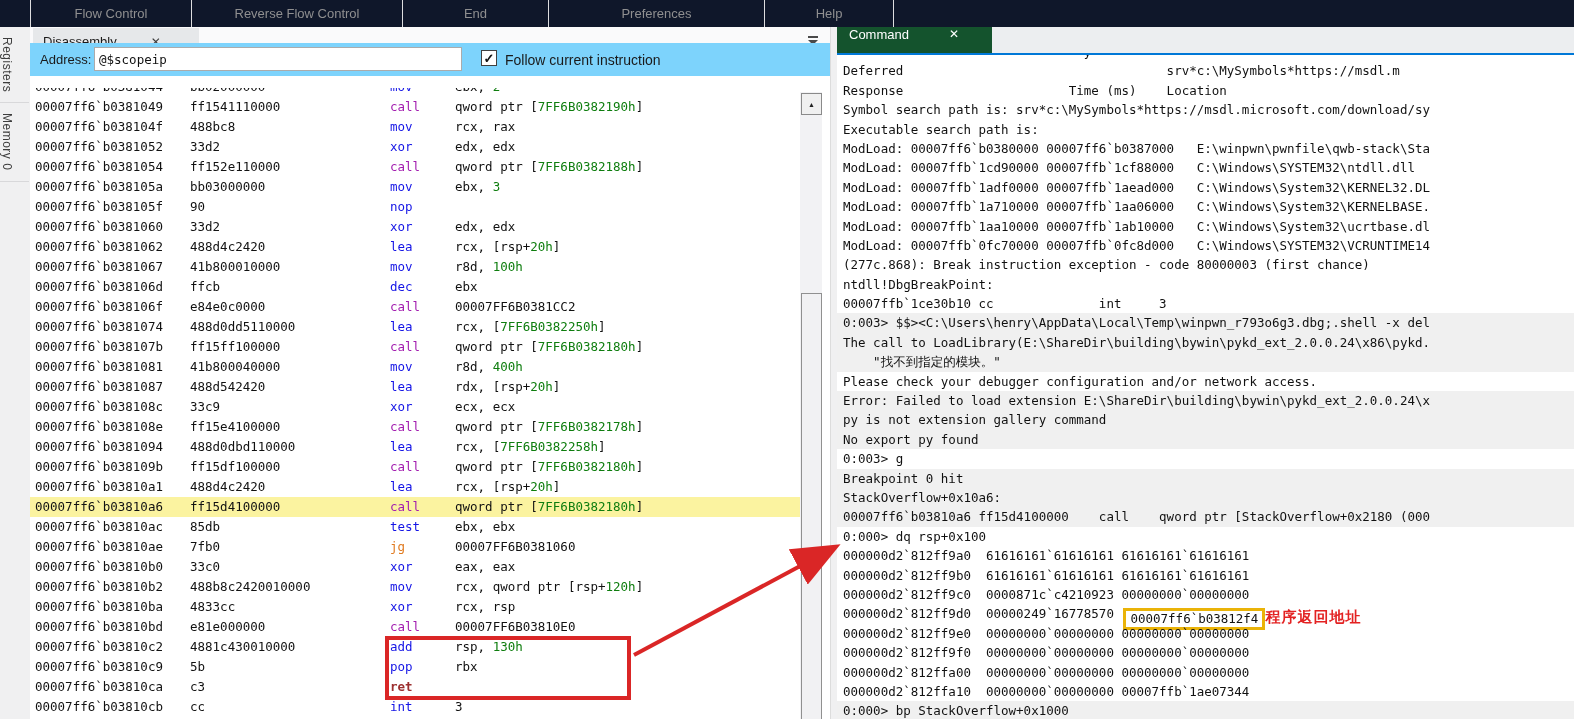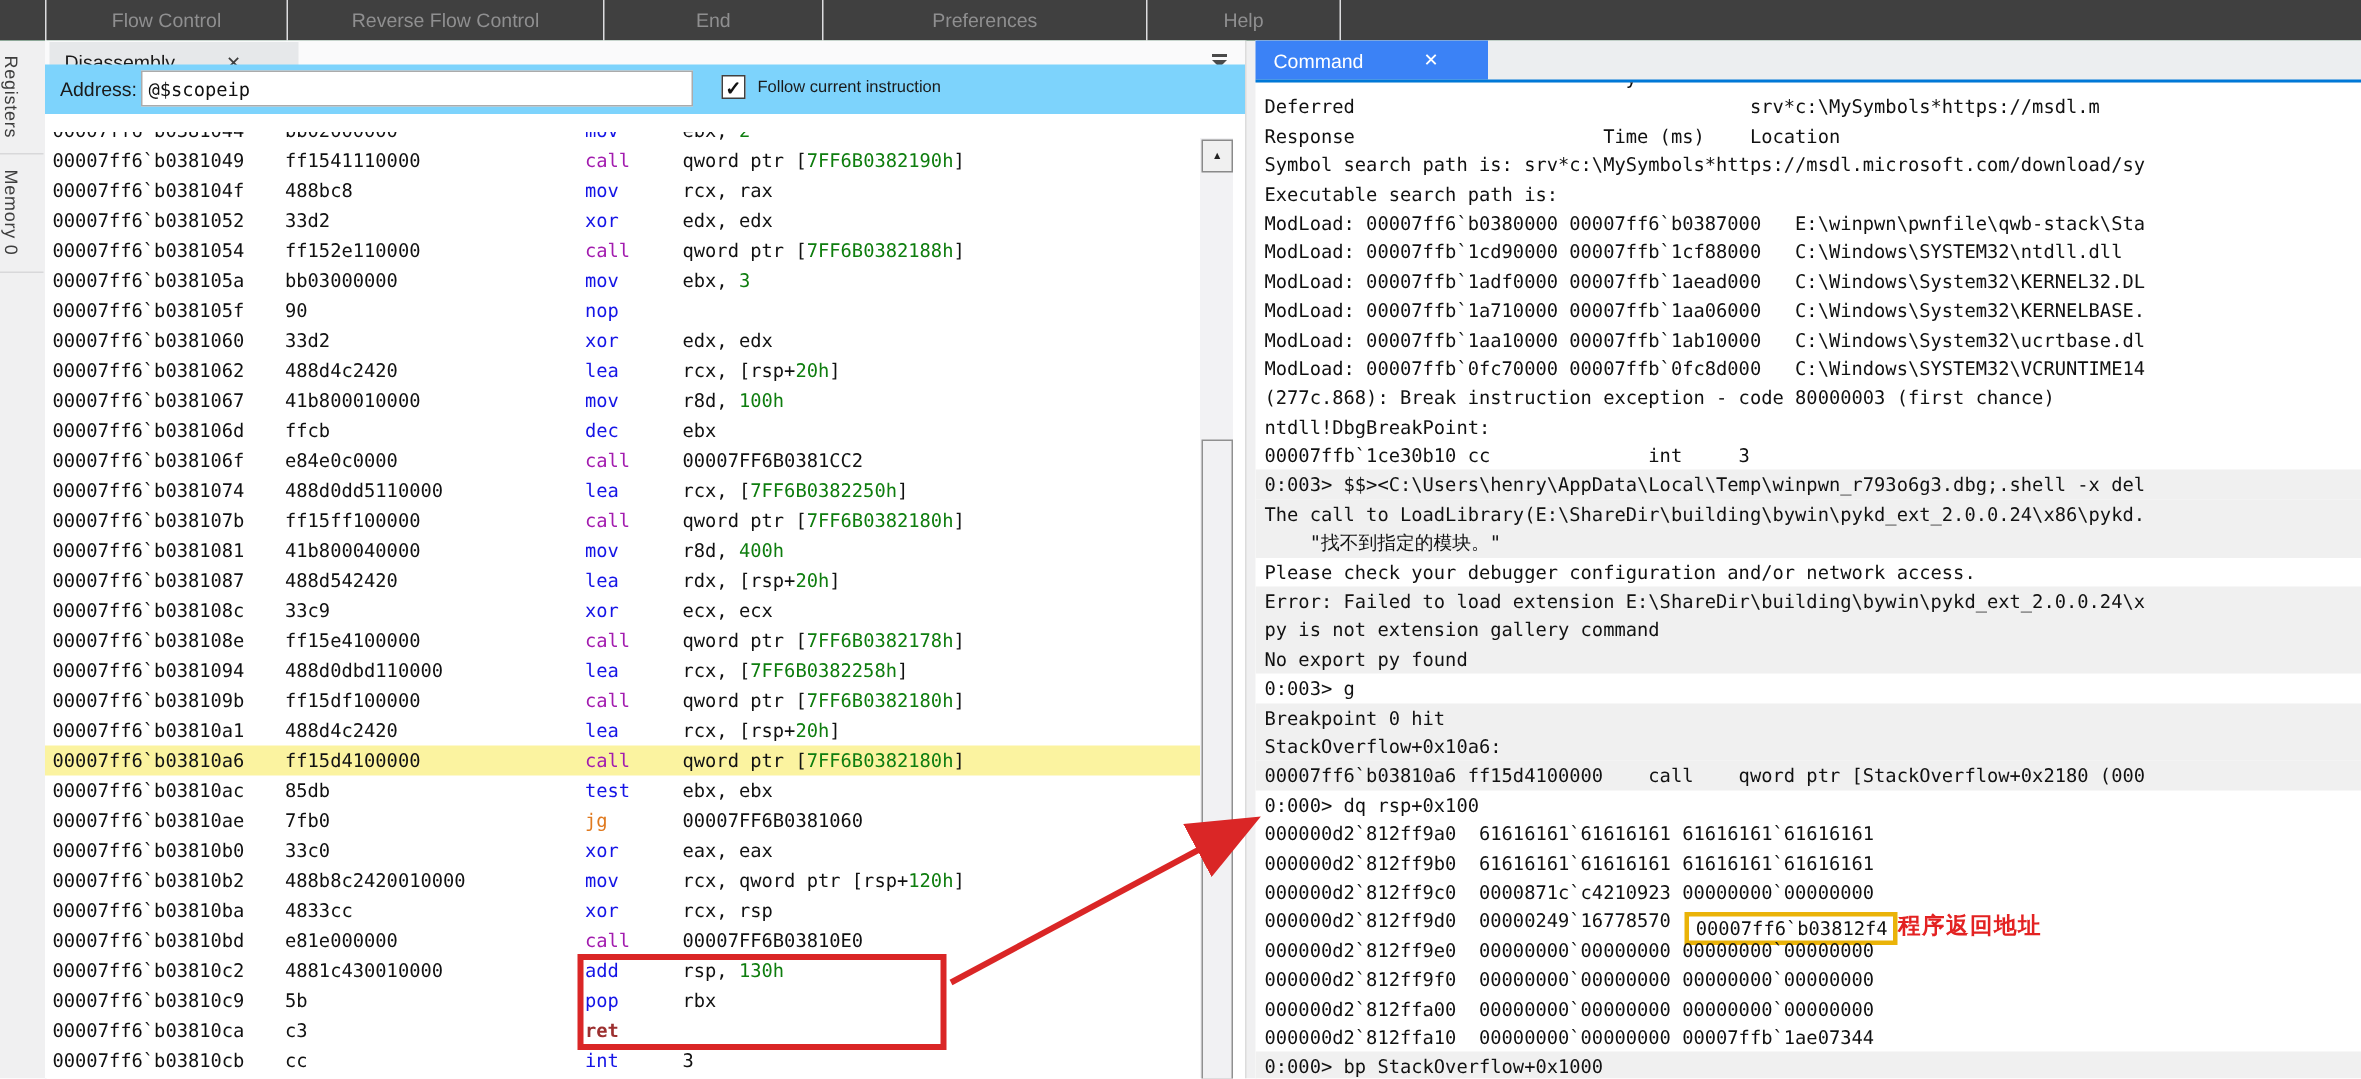--- a/index.html
+++ b/index.html
@@ -1,20 +1,20 @@
 <!DOCTYPE html>
 <html><head>
 <meta charset="utf-8">
 <style>
   html,body{margin:0;padding:0;}
   body{width:1574px;height:719px;position:relative;overflow:hidden;background:#fff;
        font-family:"Liberation Sans",sans-serif;}
 
   
-  .menubar{position:absolute;left:0;top:0;width:1574px;height:27px;background:#404040;
+  .menubar{position:absolute;left:0;top:0;width:1574px;height:27px;background:#0f172a;
            border-bottom:5px solid #15803d;display:flex;}
   .menu-sec{height:27px;display:flex;align-items:center;justify-content:center;
             border-right:1px solid #dddddf;color:#8f8f90;font-size:13px;}
   .menu-blank{border-right:1px solid #dddddf;}
 
   
   .rail{position:absolute;left:0;top:27px;width:30px;height:692px;background:#f0f0f1;
         border-right:1px solid #e3e3e4;}
   .rail-tab{writing-mode:vertical-lr;color:#3d3d3d;font-size:12px;padding:10px 0 10px 0;
             width:29px;text-align:center;border-bottom:1px solid #d8d8da;letter-spacing:.5px;}
@@ -29,21 +29,21 @@
   .pane-menu-icon{position:absolute;left:778px;top:9px;width:10px;}
   .pane-menu-icon .bar{height:2px;background:#4a4a4a;margin-bottom:2px;}
   .pane-menu-icon .tri{width:0;height:0;border-left:5px solid transparent;border-right:5px solid transparent;border-top:5px solid #4a4a4a;}
 
   .dtoolbar{position:absolute;left:0;top:16px;width:800px;height:33px;background:#7dd3fc;}
   .addr-label{position:absolute;left:10px;top:9px;font-size:13px;color:#1a1a1a;}
   .addr-input{position:absolute;left:64px;top:4px;width:358px;height:22px;border:1px solid #ababab;
               font-family:"DejaVu Sans Mono",monospace;font-size:12.5px;padding:0 4px;color:#111;}
   .chk{position:absolute;left:451px;top:7px;width:14px;height:14px;border:1.5px solid #404040;
        background:#fff;display:flex;align-items:center;justify-content:center;font-size:13px;color:#111;font-weight:bold;line-height:1;}
-  .chk-label{position:absolute;left:475px;top:9px;font-size:11px;color:#1a1a1a;}
+  .chk-label{position:absolute;left:475px;top:9px;font-size:14px;color:#1a1a1a;}
 
   .listing{position:absolute;left:0;top:61px;width:770px;height:631px;overflow:hidden;
            font-family:"DejaVu Sans Mono",monospace;font-size:12.5px;color:#111;}
   .drow{height:20px;line-height:20px;white-space:pre;display:flex;padding-left:5px;}
   .drow.partial{margin-top:-11px;}
   .drow.hl{background:#fbf3a0;}
   .c-a{width:155px;flex:none;}
   .c-h{width:200px;flex:none;}
   .c-m{width:65px;flex:none;}
   .mn-b{color:#1414e6;}  .mn-c{color:#a21caf;}  .mn-j{color:#e07a1f;}  .mn-r{color:#9c2f2f;font-weight:bold;}
@@ -53,22 +53,22 @@
   .vbtn{position:absolute;left:771px;top:66px;width:19px;height:20px;border:1px solid #8a8a8a;
         background:#f0f0f0;display:flex;align-items:center;justify-content:center;font-size:7px;color:#222;}
   .vthumb{position:absolute;left:771px;top:266px;width:19px;height:425px;border:1px solid #909090;background:#f1f1f3;}
 
   
   .splitter{position:absolute;left:830px;top:27px;width:7px;height:692px;background:#f0f0f1;border-left:1px solid #dcdcdc;}
 
   
   .cpane{position:absolute;left:837px;top:27px;width:737px;height:692px;background:#fff;}
   .ctabbar{position:absolute;left:0;top:0;width:737px;height:28px;background:#eceef0;}
-  .ctab{position:absolute;left:0;top:0;height:26px;width:155px;background:#3b82f6;color:#fff;
-        display:flex;align-items:center;font-size:13px;padding-left:12px;box-sizing:border-box;}
+  .ctab{position:absolute;left:0;top:0;height:26px;width:155px;background:#14532d;color:#fff;
+        display:flex;font-size:13px;padding-left:12px;box-sizing:border-box;}
   .ctab .x{margin-left:40px;font-size:12px;color:#fff;}
   .cunderline{position:absolute;left:0;top:26px;width:737px;height:2px;background:#0078d7;}
 
   .ccontent{position:absolute;left:0;top:28px;width:737px;height:664px;overflow:hidden;
             font-family:"DejaVu Sans Mono",monospace;font-size:12.5px;color:#111;}
   .cline{white-space:pre;line-height:19.4px;height:19.4px;padding-left:6px;}
   .cline.first{margin-top:-13px;}
   .cline.bg-g{background:#f0f0f0;}
   .boxed-val{display:inline-block;border:3px solid #eab308;padding:0 4px;margin-left:2px;
              vertical-align:-5px;line-height:16px;}

